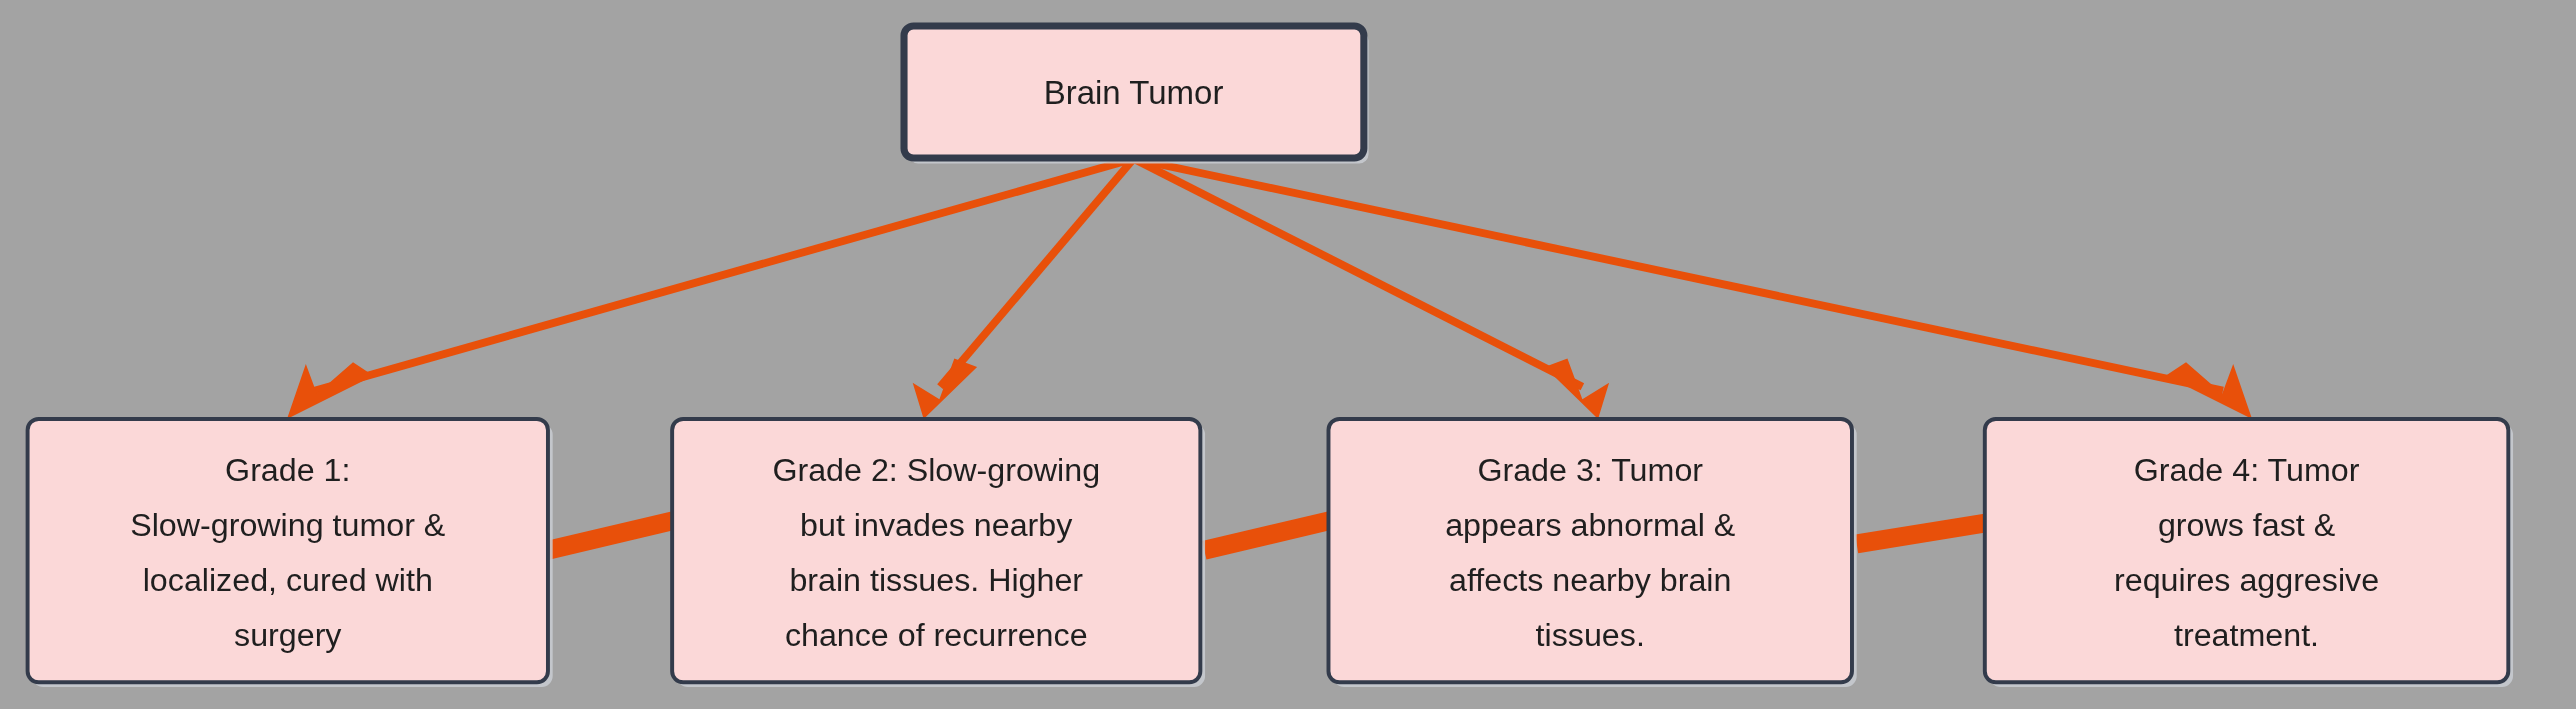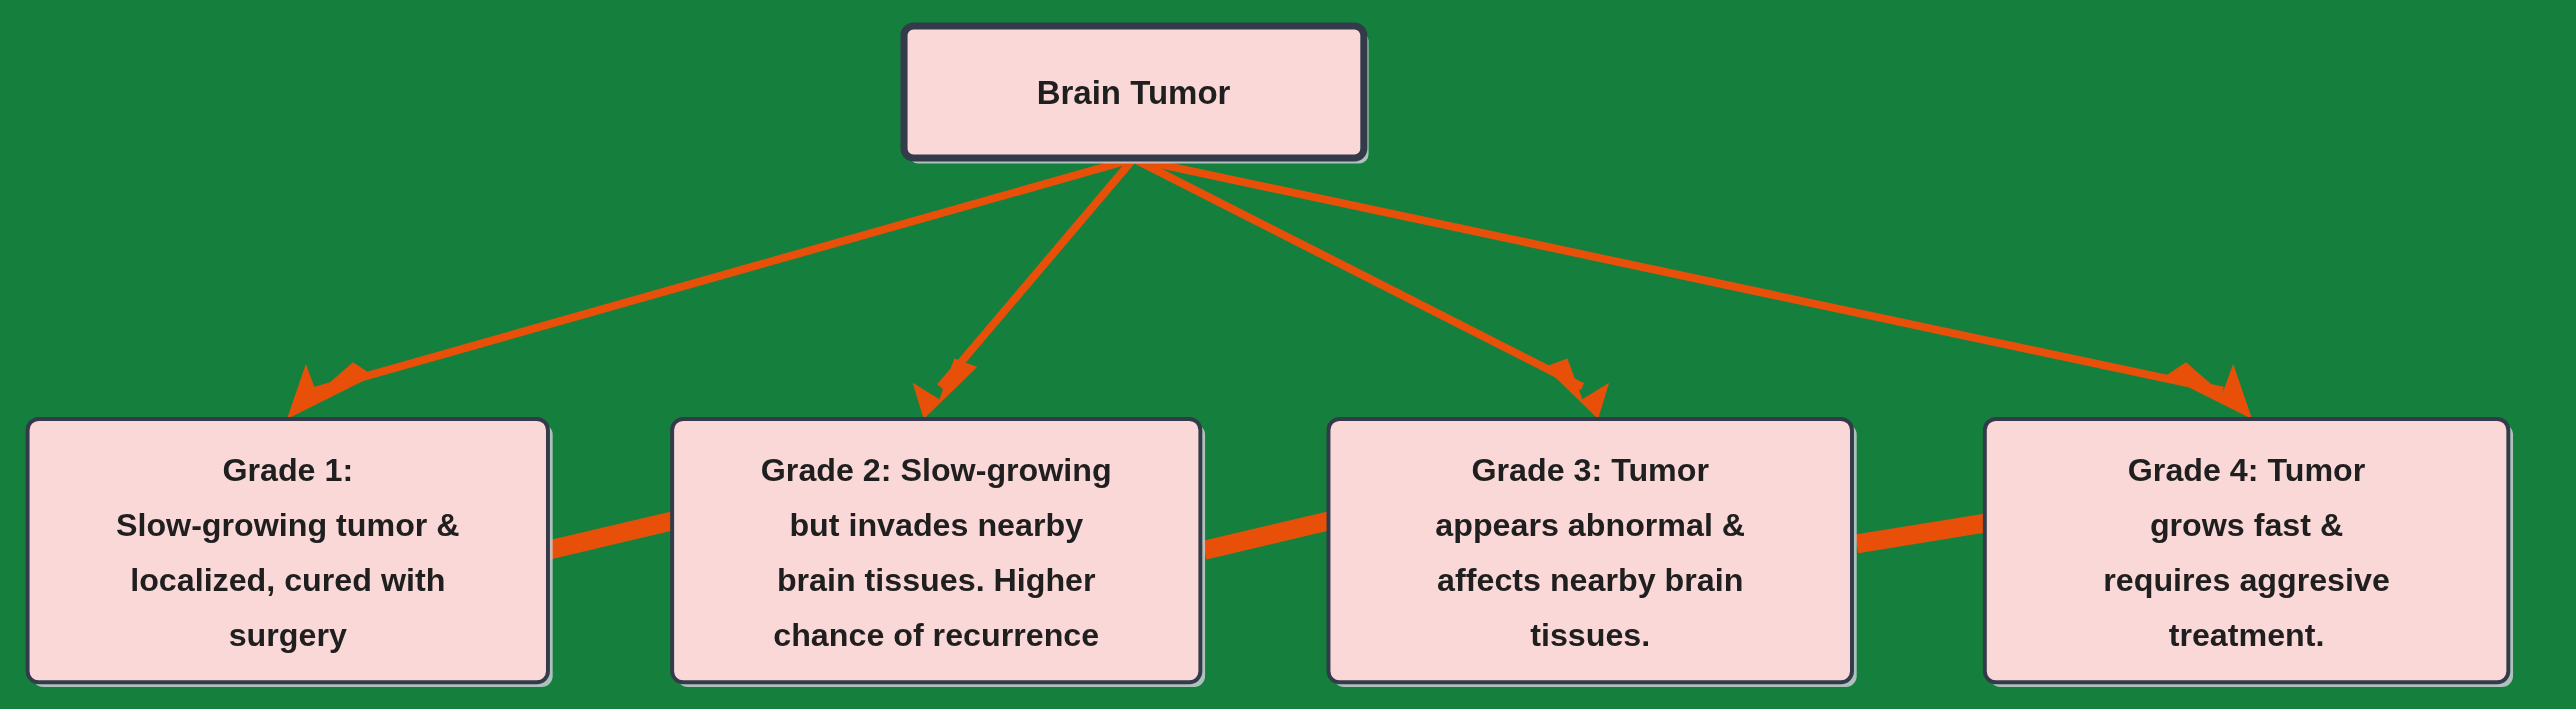--- a/index.html
+++ b/index.html
@@ -10,22 +10,21 @@
   body {
     width: 2576px;
     height: 709px;
     overflow: hidden;
     font-family: "Liberation Sans", sans-serif;
   }
   #diagram-root {
     position: relative;
     width: 2576px;
     height: 709px;
-    background: #15803d;
-    font-weight: bold;
+    background: #a3a3a3;
   }
   svg.flow {
     position: absolute;
     left: 0;
     top: 0;
     width: 2576px;
     height: 709px;
     display: block;
   }
   .node-box {

